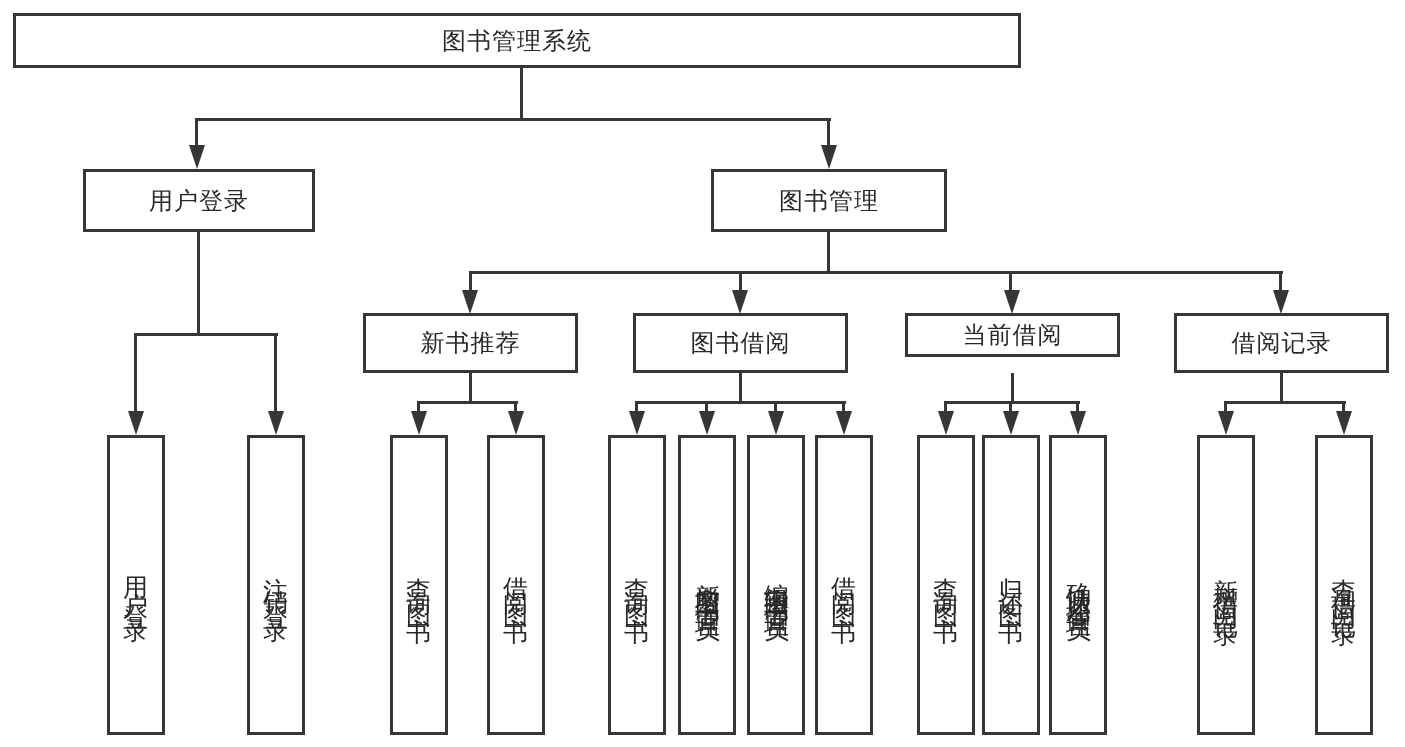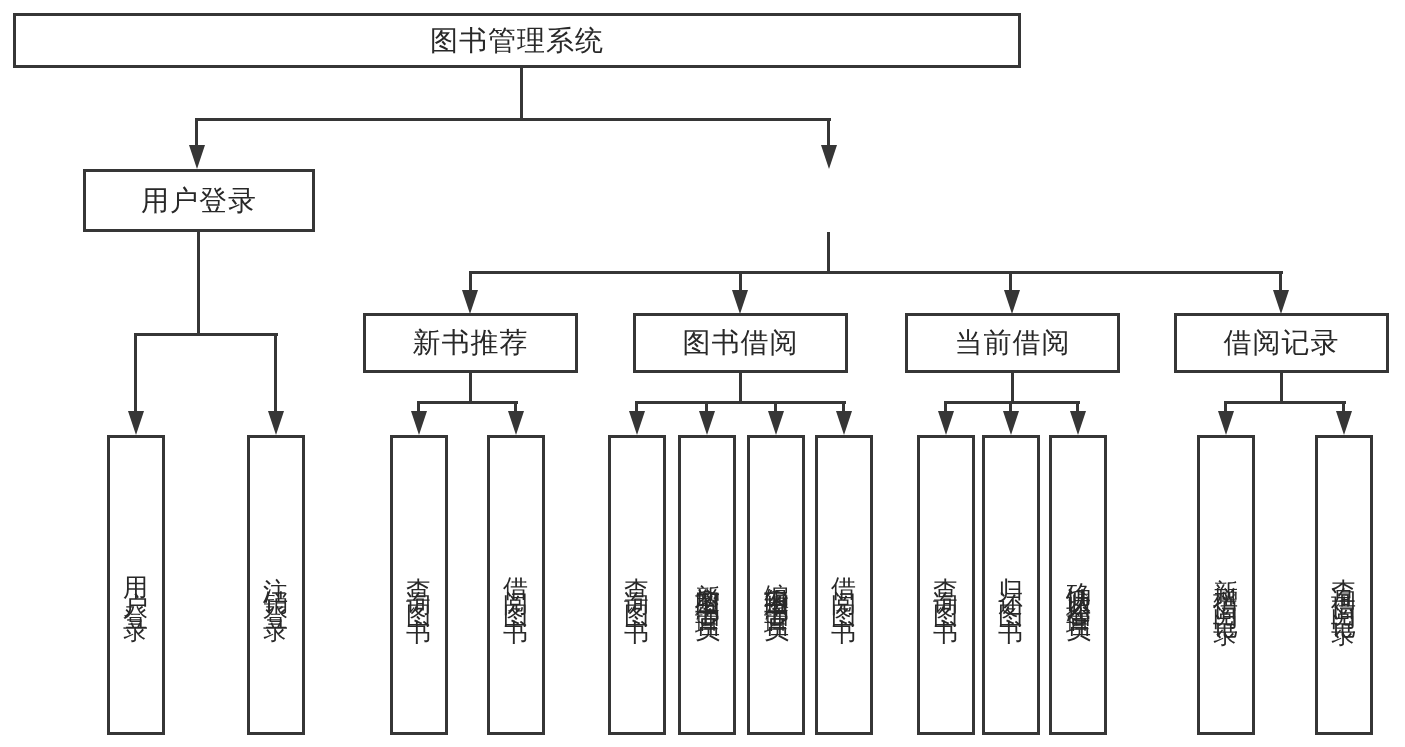--- a/index.html
+++ b/index.html
@@ -5,21 +5,21 @@
   html,body { margin:0; padding:0; background:#ffffff; }
   body { font-family: "Liberation Sans", "DejaVu Sans", sans-serif; }
   #stage {
     position:relative; width:1405px; height:747px; background:#ffffff;
     overflow:hidden; color:#282828;
   }
   .hbox {
     position:absolute; box-sizing:border-box;
     background:#ffffff; border:3px solid #363636;
     display:flex; align-items:center; justify-content:center;
-    font-size:28px; color:#282828; letter-spacing:1px;
+    font-size:24px; color:#282828; letter-spacing:1px;
     z-index:2;
   }
   .vbox {
     position:absolute; box-sizing:border-box;
     background:#ffffff; border:3px solid #363636;
     width:58px; height:300px;
     writing-mode:vertical-rl; text-orientation:mixed;
     text-align:center; line-height:52px;
     font-size:25px; color:#282828; letter-spacing:14px;
     z-index:2;
@@ -47,20 +47,21 @@
   <div class="hbox" style="left:13px; top:13px; width:1008px; height:55px;">图书管理系统</div>
 
   <div class="vl" style="left:520px; top:68px;  height:52px;"></div>
   <div class="hl" style="left:195px; top:118px; width:636px;"></div>
   <div class="vl" style="left:195px; top:118px; height:30px;"></div>
   <div class="vl" style="left:827px; top:118px; height:30px;"></div>
   <div class="arrow" style="left:189px; top:145px;"></div>
   <div class="arrow" style="left:821px; top:145px;"></div>
 
   <div class="hbox" style="left:83px; top:169px; width:232px; height:63px;">用户登录</div>
+  <div class="hbox" style="left:711px; top:169px; width:236px; height:63px;">图书管理</div>
 
   <div class="vl" style="left:197px; top:232px; height:103px;"></div>
   <div class="hl" style="left:134px; top:333px; width:144px;"></div>
   <div class="vl" style="left:134px; top:333px; height:80px;"></div>
   <div class="vl" style="left:274px; top:333px; height:80px;"></div>
   <div class="arrow" style="left:128px; top:411px;"></div>
   <div class="arrow" style="left:268px; top:411px;"></div>
 
   <div class="vl" style="left:827px; top:232px; height:42px;"></div>
   <div class="hl" style="left:469px; top:271px; width:814px;"></div>
@@ -68,21 +69,21 @@
   <div class="vl" style="left:739px;  top:271px; height:22px;"></div>
   <div class="vl" style="left:1009px; top:271px; height:22px;"></div>
   <div class="vl" style="left:1279px; top:271px; height:22px;"></div>
   <div class="arrow" style="left:462px;  top:290px;"></div>
   <div class="arrow" style="left:732px;  top:290px;"></div>
   <div class="arrow" style="left:1004px; top:290px;"></div>
   <div class="arrow" style="left:1273px; top:290px;"></div>
 
   <div class="hbox" style="left:633px;  top:313px; width:215px; height:60px;">图书借阅</div>
   <div class="hbox" style="left:363px;  top:313px; width:215px; height:60px;">新书推荐</div>
-  <div class="hbox" style="left:905px;  top:313px; width:215px; height:60px;">当前借阅</div>
+  <div class="hbox" style="left:905px;  top:313px; width:215px; height:44px;">当前借阅</div>
   <div class="hbox" style="left:1174px; top:313px; width:215px; height:60px;">借阅记录</div>
 
   <div class="vl" style="left:469px; top:373px; height:31px;"></div>
   <div class="hl" style="left:417px; top:401px; width:101px;"></div>
   <div class="vl" style="left:417px; top:401px; height:18px;"></div>
   <div class="vl" style="left:514px; top:401px; height:18px;"></div>
   <div class="arrow" style="left:411px; top:411px;"></div>
   <div class="arrow" style="left:508px; top:411px;"></div>
 
   <div class="vl" style="left:739px; top:373px; height:31px;"></div>

